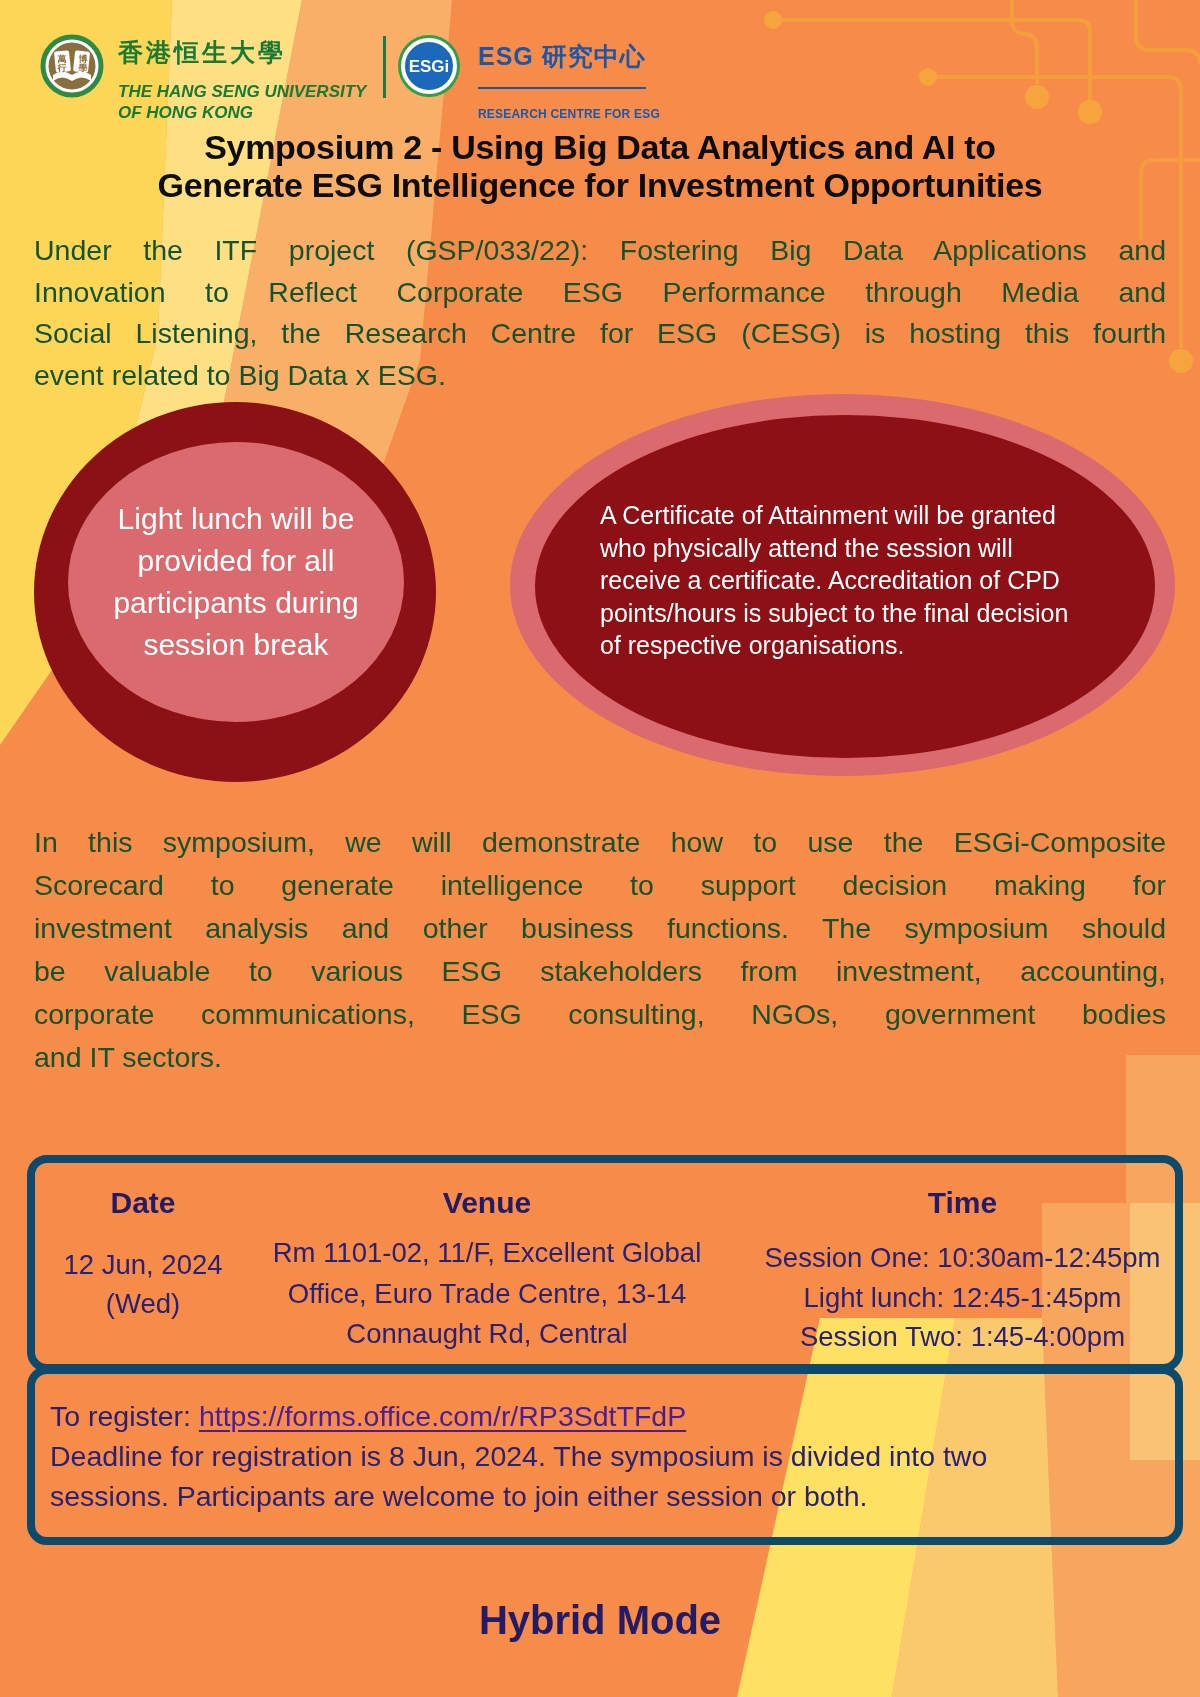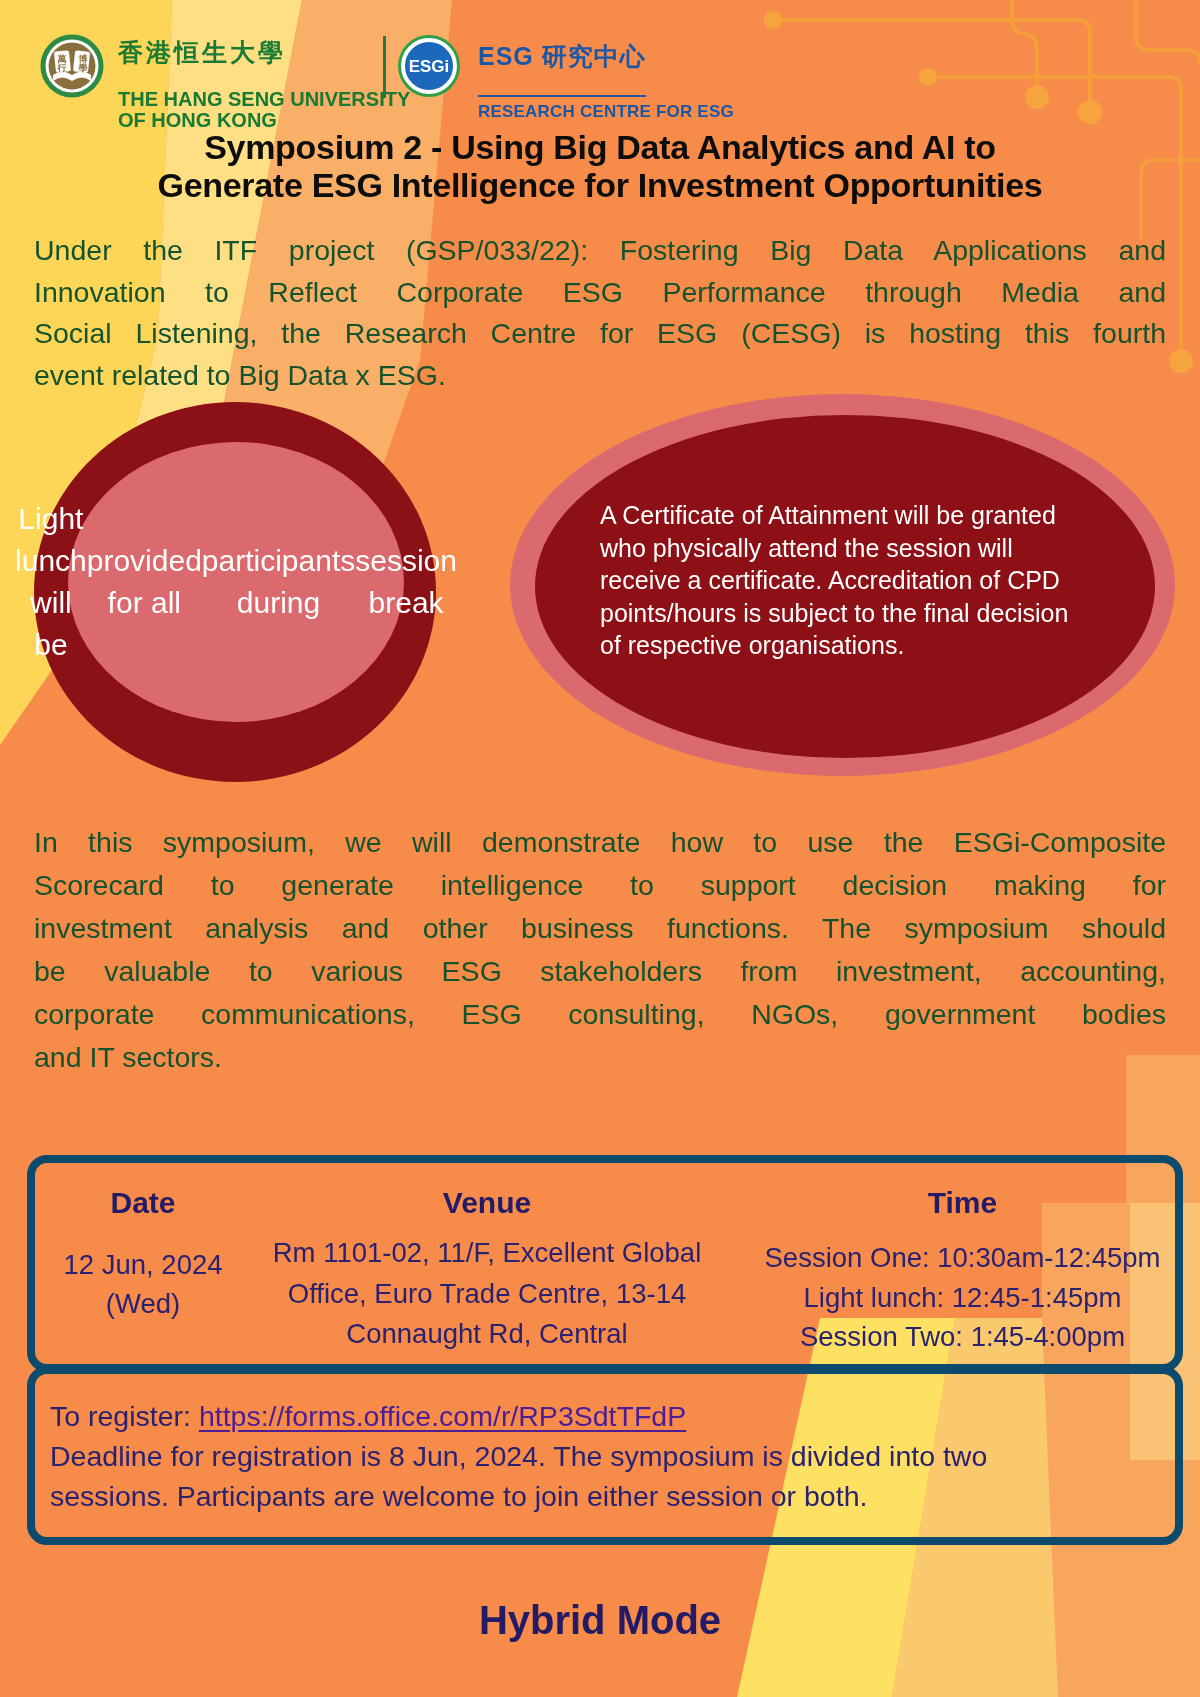--- a/index.html
+++ b/index.html
@@ -8,42 +8,42 @@
     background:#F78B4A;font-family:"Liberation Sans",sans-serif;
     margin:0 auto;
   }
   #bg{position:absolute;inset:0;z-index:0;}
   .z{position:absolute;z-index:2;}
 
   
   .seal{left:40px;top:34px;width:64px;height:64px;}
   .hsu-text{left:118px;top:36px;color:#187A33;}
   .hsu-zh{font-size:25px;font-weight:bold;letter-spacing:3px;}
-  .hsu-en{font-size:20px;font-weight:800;line-height:21px;margin-top:20px;}
+  .hsu-en{font-size:17px;font-weight:800;line-height:21px;margin-top:12px;font-style:italic;}
   .divider{left:383px;top:36px;width:3px;height:62px;background:#1F7A46;}
   .esgi{left:396px;top:33px;width:66px;height:66px;}
   .cesg-text{left:478px;top:40px;color:#1C57A5;}
-  .cesg-zh{font-size:25px;font-weight:bold;letter-spacing:1px;padding-bottom:22px;
+  .cesg-zh{font-size:25px;font-weight:bold;letter-spacing:1px;padding-bottom:14px;
            border-bottom:2.5px solid #1C57A5;display:inline-block;}
-  .cesg-en{font-size:17px;font-weight:800;margin-top:5px;letter-spacing:0.2px;}
+  .cesg-en{font-size:12px;font-weight:800;margin-top:18px;letter-spacing:0.2px;}
 
   
   .title{left:0;right:0;top:128px;text-align:center;font-size:34px;font-weight:800;
          color:#0E0D0D;line-height:38px;letter-spacing:-0.3px;}
   .para{left:34px;width:1132px;color:#14532d;font-size:28.5px;}
   .intro{top:230px;line-height:41.5px;}
   .bodyp{top:821px;line-height:43px;}
   .jl{text-align:justify;text-align-last:justify;}
   .jl-last{text-align-last:left;}
 
   
   .ellipse{border-radius:50%;position:absolute;z-index:1;}
   .lunch-outer{left:34px;top:402px;width:402px;height:380px;background:#8C1117;}
   .lunch-inner{left:68px;top:442px;width:336px;height:280px;background:#DB6A6E;
-               display:flex;flex-direction:row;align-items:center;justify-content:center;}
+               display:flex;flex-direction:column;align-items:center;justify-content:center;}
   .lunch-inner div{color:#FFFFFF;font-size:30px;line-height:42px;text-align:center;}
   .cert-outer{left:510px;top:394px;width:665px;height:382px;background:#DB6A6E;}
   .cert-inner{left:535px;top:415px;width:620px;height:343px;background:#8C1015;}
   .cert-text{left:600px;top:499px;width:545px;color:#FFFFFF;font-size:25px;line-height:32.5px;}
 
   
   .rbox{border:8px solid #0c4a6e;border-radius:20px;background:transparent;}
   .sched{left:27px;top:1155px;width:1140px;height:201px;}
   .sh{position:absolute;top:23px;font-size:30px;font-weight:800;color:#241B66;text-align:center;}
   .sh-date{left:8px;width:200px;}

